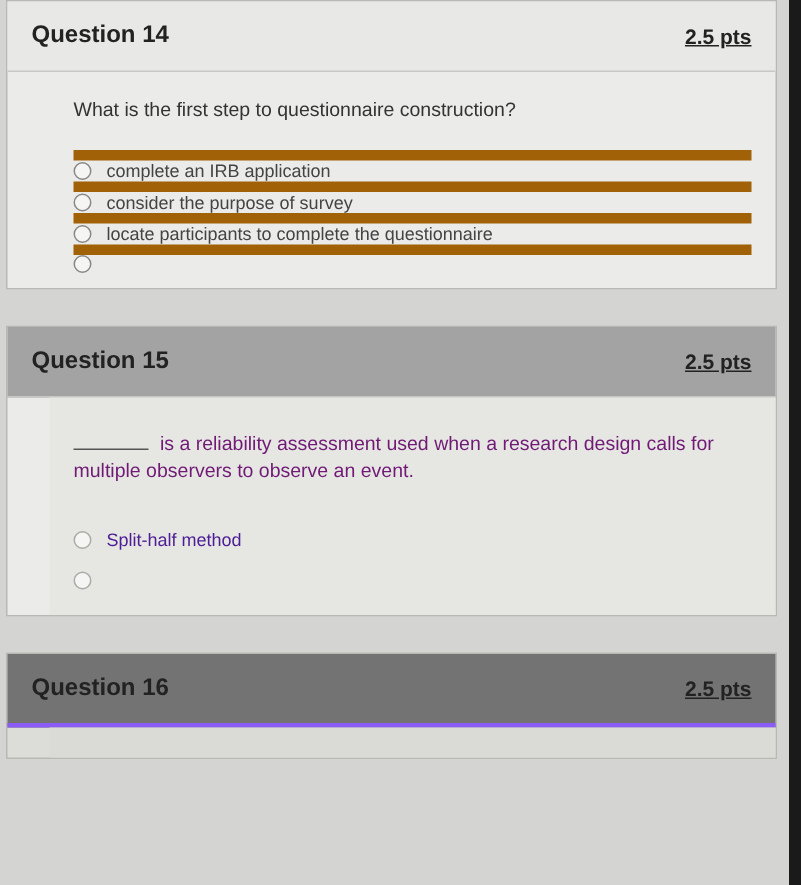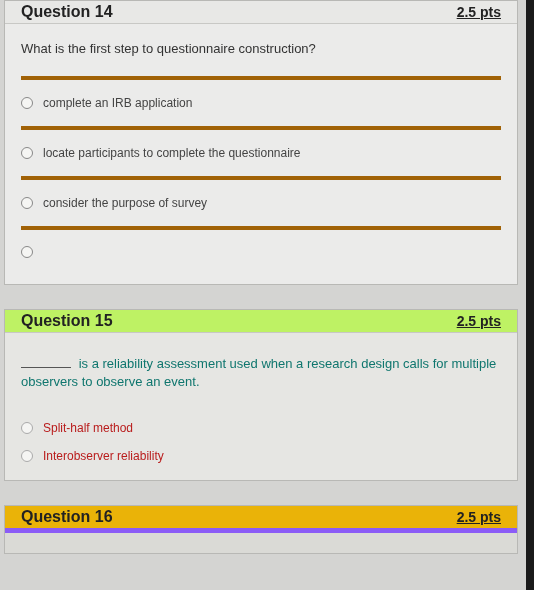--- a/index.html
+++ b/index.html
@@ -18,96 +18,97 @@
     }
     .question-card {
       background: #ebebea;
       border: 1px solid #b8b8b5;
       margin-bottom: 24px;
     }
     .question-header {
       display: flex;
       justify-content: space-between;
       align-items: center;
-      padding: 2px 16px;
+      padding: 14px 16px;
       border-bottom: 1px solid #c8c8c5;
       background: #e8e8e6;
     }
     .question-title {
       font-size: 16px;
       font-weight: bold;
       color: #222;
     }
     .question-pts {
       font-size: 14px;
       font-weight: bold;
       color: #222;
       text-decoration: underline;
     }
     .question-body {
       padding: 16px 16px 10px 16px;
+      margin-left: 28px;
     }
     .question-prompt {
       font-size: 13px;
       color: #333;
       margin-bottom: 18px;
       line-height: 1.4;
     }
     .blank {
       display: inline-block;
       border-bottom: 1px solid #555;
       width: 50px;
       margin-right: 4px;
     }
     .option-row {
       display: flex;
       align-items: center;
-      padding: 16px 0;
-      border-top: 4px solid #a16207;
+      padding: 0 0;
+      border-top: 7px solid #a16207;
       font-size: 12px;
       color: #444;
     }
     .option-row:first-of-type {
       border-top: 1px solid #d0d0cd;
     }
     .radio {
       width: 12px;
       height: 12px;
       border: 1.5px solid #888;
       border-radius: 50%;
       margin-right: 10px;
       flex-shrink: 0;
       background: #f5f5f3;
     }
     .q15 .question-header {
-      background: #bef264;
+      background: #a3a3a3;
       align-items: center;
     }
     .q15 .question-body {
       background: #e6e6e3;
     }
     .q15 .option-row {
       border-top: none;
       padding: 7px 0;
-      color: #b91c1c;
+      color: #4c1d95;
     }
     .q15 .radio {
       border-color: #aaa;
     }
     .q15 .question-prompt {
-      color: #0f766e;
+      color: #701a75;
       margin-bottom: 22px;
       margin-top: 6px;
     }
     .q16 {
       background: #dcdcd8;
     }
     .q16 .question-header {
-      background: #eab308;
-      border-bottom: 5px solid #8b5cf6;
+      background: #737373;
+      border-bottom: 3px solid #8b5cf6;
     }
     .q16 .question-body {
       background: #dadad6;
       padding-bottom: 4px;
     }
   </style>
 </head>
 <body>
 
 <div class="question-card">
@@ -116,25 +117,25 @@
     <div class="question-pts">2.5 pts</div>
   </div>
   <div class="question-body">
     <div class="question-prompt">What is the first step to questionnaire construction?</div>
     <div class="option-row">
       <span class="radio"></span>
       <span>complete an IRB application</span>
     </div>
     <div class="option-row">
       <span class="radio"></span>
-      <span>locate participants to complete the questionnaire</span>
+      <span>consider the purpose of survey</span>
     </div>
     <div class="option-row">
       <span class="radio"></span>
-      <span>consider the purpose of survey</span>
+      <span>locate participants to complete the questionnaire</span>
     </div>
     <div class="option-row">
       <span class="radio"></span>
     </div>
   </div>
 </div>
 
 <div class="question-card q15">
   <div class="question-header">
     <div class="question-title">Question 15</div>
@@ -144,21 +145,20 @@
     <div class="question-prompt">
       <span class="blank"></span>
       <span>is a reliability assessment used when a research design calls for multiple observers to observe an event.</span>
     </div>
     <div class="option-row">
       <span class="radio"></span>
       <span>Split-half method</span>
     </div>
     <div class="option-row">
       <span class="radio"></span>
-      <span>Interobserver reliability</span>
     </div>
   </div>
 </div>
 
 <div class="question-card q16">
   <div class="question-header">
     <div class="question-title">Question 16</div>
     <div class="question-pts">2.5 pts</div>
   </div>
   <div class="question-body">

